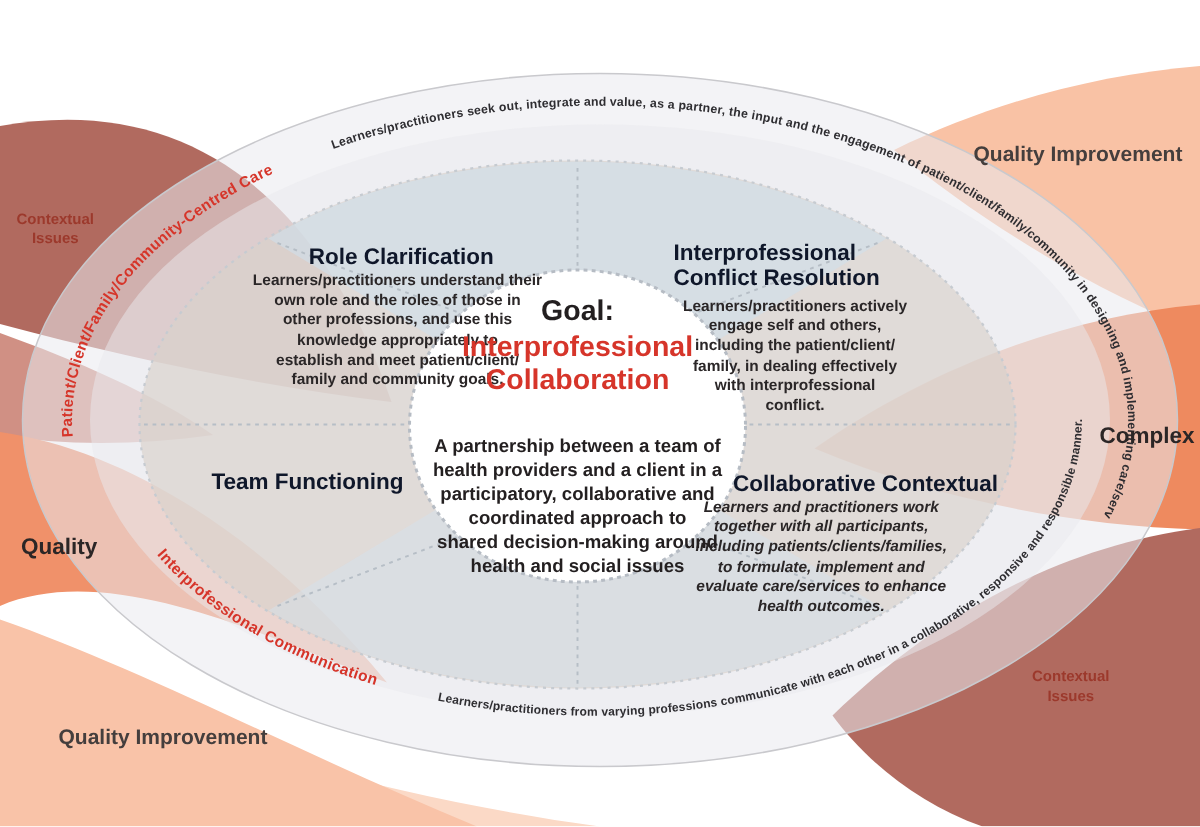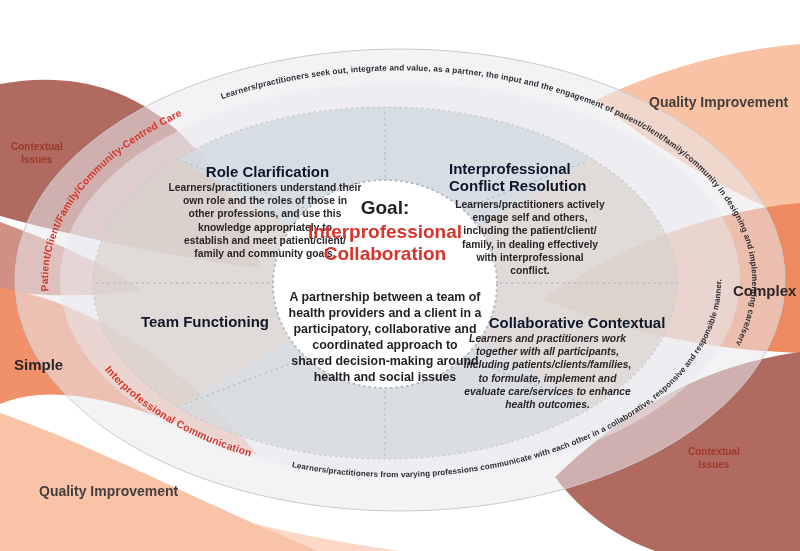--- a/index.html
+++ b/index.html
@@ -118,18 +118,18 @@
 participatory, collaborative and
 coordinated approach to
 shared decision-making around
 health and social issues</div>
   </div>
 
   <div class="overlay lbl-dark pre" style="left:11px;top:140px;">Contextual
 Issues</div>
   <div class="overlay lbl-gray" style="left:649px;top:94px;">Quality Improvement</div>
   <div class="overlay lbl-black" style="left:733px;top:282px;">Complex</div>
-  <div class="overlay lbl-black" style="left:14px;top:356px;">Simple</div>
+  <div class="overlay lbl-black" style="left:14px;top:356px;">Quality</div>
   <div class="overlay lbl-gray" style="left:39px;top:483px;">Quality Improvement</div>
   <div class="overlay lbl-dark pre" style="left:688px;top:445px;">Contextual
 Issues</div>
 
 </div>
 
 </body></html>

